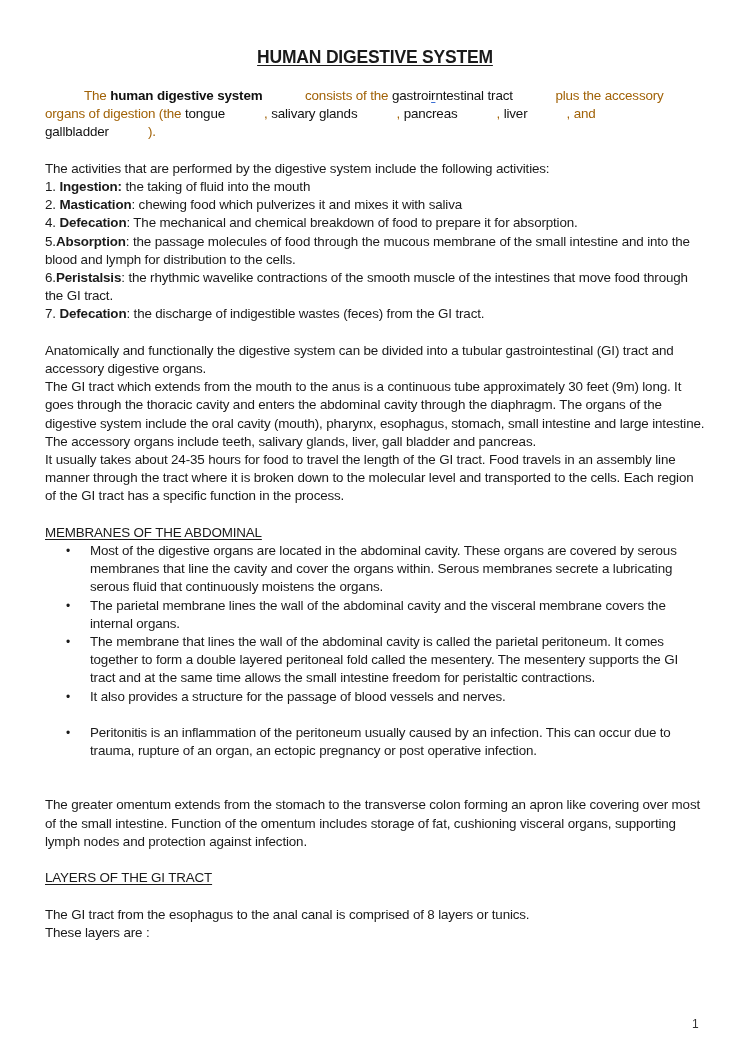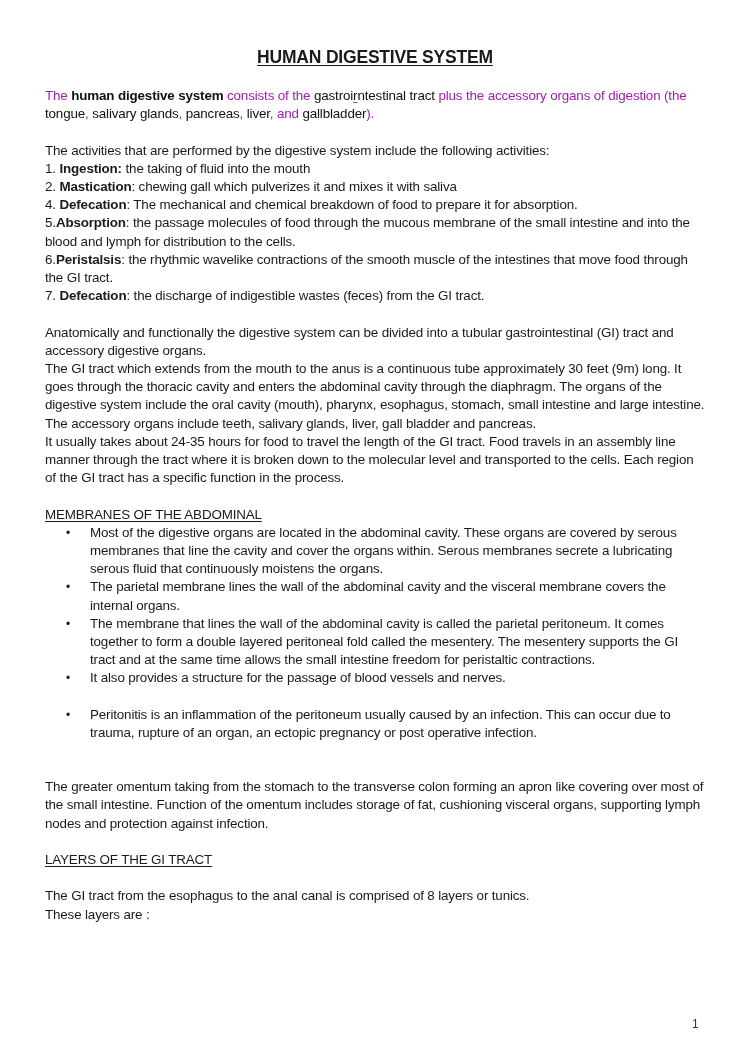--- a/index.html
+++ b/index.html
@@ -37,21 +37,21 @@
     font-size: 17.5px;
     text-decoration: underline;
     text-underline-offset: 2px;
     margin: 0 0 19px 0;
     line-height: 22px;
     letter-spacing: -0.2px;
   }
   p { margin: 0; }
   .gap { height: 18.2px; }
   .gap2 { height: 36px; }
-  .intro .muted { color: #a21caf; }
+  .intro .muted { color: #a16207; margin-left: 39px; }
   .intro .dark { color: #111111; }
   .spell {
     text-decoration: underline;
     text-decoration-color: #3b6fd4;
     text-decoration-thickness: 1px;
     text-underline-offset: 2px;
   }
   b { font-weight: bold; }
   .heading {
     font-weight: normal;
@@ -88,21 +88,21 @@
 
     <h1 class="title">HUMAN DIGESTIVE SYSTEM</h1>
 
     <p class="intro"><span class="muted">The </span><b class="dark">human digestive system</b><span class="muted"> consists of the </span><span class="dark"><span>gastroi</span><span class="spell">r</span><span>ntestinal tract</span></span><span class="muted"> plus the accessory organs of digestion (the </span><span class="dark">tongue</span><span class="muted">, </span><span class="dark">salivary glands</span><span class="muted">, </span><span class="dark">pancreas</span><span class="muted">, </span><span class="dark">liver</span><span class="muted">, and </span><span class="dark">gallbladder</span><span class="muted">).</span></p>
 
     <div class="gap"></div>
 
     <p>The activities that are performed by the digestive system include the following activities:</p>
     <div>
       <p><span>1. </span><b>Ingestion:</b><span> the taking of fluid into the mouth</span></p>
-      <p><span>2. </span><b>Mastication</b><span>: chewing gall which pulverizes it and mixes it with saliva</span></p>
+      <p><span>2. </span><b>Mastication</b><span>: chewing food which pulverizes it and mixes it with saliva</span></p>
       <p><span>4. </span><b>Defecation</b><span>: The mechanical and chemical breakdown of food to prepare it for absorption.</span></p>
       <p><span>5.</span><b>Absorption</b><span>: the passage molecules of food through the mucous membrane of the small intestine and into the blood and lymph for distribution to the cells.</span></p>
       <p><span>6.</span><b>Peristalsis</b><span>: the rhythmic wavelike contractions of the smooth muscle of the intestines that move food through the GI tract.</span></p>
       <p><span>7. </span><b>Defecation</b><span>: the discharge of indigestible wastes (feces) from the GI tract.</span></p>
     </div>
 
     <div class="gap"></div>
 
     <p>Anatomically and functionally the digestive system can be divided into a tubular gastrointestinal (GI) tract and accessory digestive organs.</p>
     <p>The GI tract which extends from the mouth to the anus is a continuous tube approximately 30 feet (9m) long. It goes through the thoracic cavity and enters the abdominal cavity through the diaphragm. The organs of the digestive system include the oral cavity (mouth), pharynx, esophagus, stomach, small intestine and large intestine.</p>
@@ -116,21 +116,21 @@
       <li><span class="bullet">•</span><span>Most of the digestive organs are located in the abdominal cavity. These organs are covered by serous membranes that line the cavity and cover the organs within. Serous membranes secrete a lubricating serous fluid that continuously moistens the organs.</span></li>
       <li><span class="bullet">•</span><span>The parietal membrane lines the wall of the abdominal cavity and the visceral membrane covers the internal organs.</span></li>
       <li><span class="bullet">•</span><span>The membrane that lines the wall of the abdominal cavity is called the parietal peritoneum. It comes together to form a double layered peritoneal fold called the mesentery. The mesentery supports the GI tract and at the same time allows the small intestine freedom for peristaltic contractions.</span></li>
       <li><span class="bullet">•</span><span>It also provides a structure for the passage of blood vessels and nerves.</span></li>
       <li class="gap"></li>
       <li><span class="bullet">•</span><span>Peritonitis is an inflammation of the peritoneum usually caused by an infection. This can occur due to trauma, rupture of an organ, an ectopic pregnancy or post operative infection.</span></li>
     </ul>
 
     <div class="gap2"></div>
 
-    <p>The greater omentum taking from the stomach to the transverse colon forming an apron like covering over most of the small intestine. Function of the omentum includes storage of fat, cushioning visceral organs, supporting lymph nodes and protection against infection.</p>
+    <p>The greater omentum extends from the stomach to the transverse colon forming an apron like covering over most of the small intestine. Function of the omentum includes storage of fat, cushioning visceral organs, supporting lymph nodes and protection against infection.</p>
 
     <div class="gap"></div>
 
     <p class="heading">LAYERS OF THE GI TRACT</p>
 
     <div class="gap"></div>
 
     <p>The GI tract from the esophagus to the anal canal is comprised of 8 layers or tunics.</p>
     <p>These layers are :</p>
   </div>

